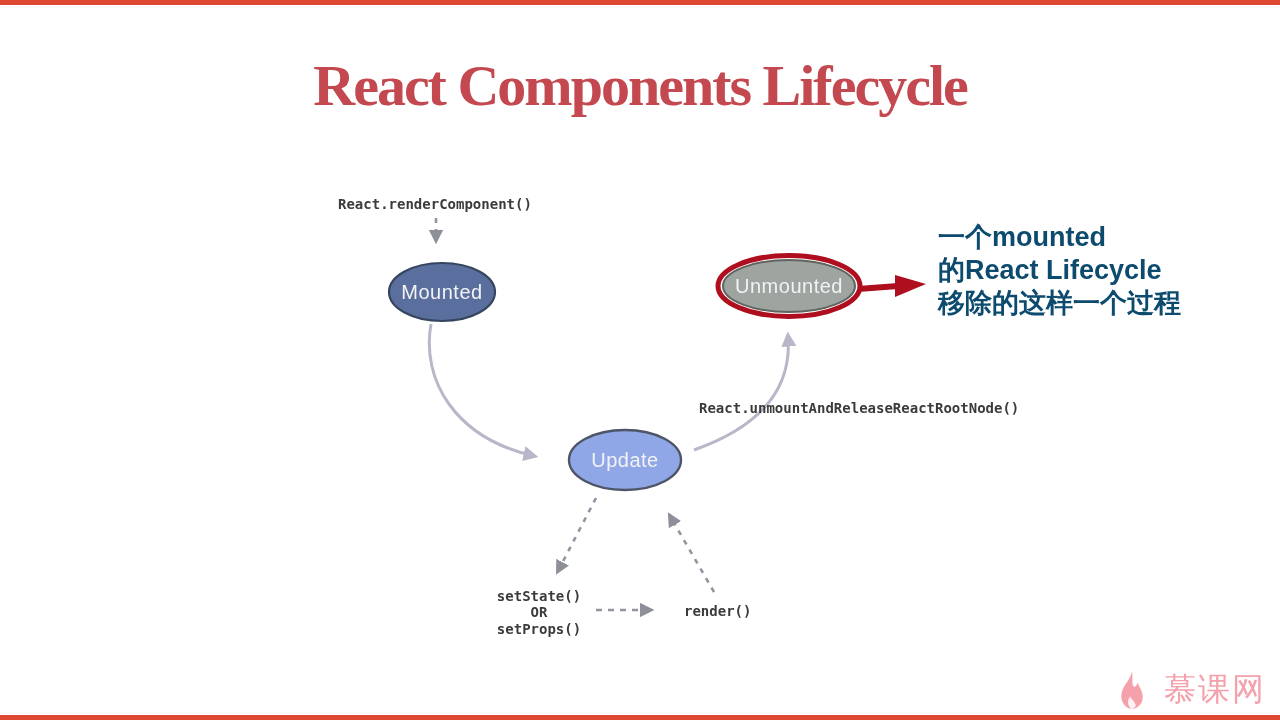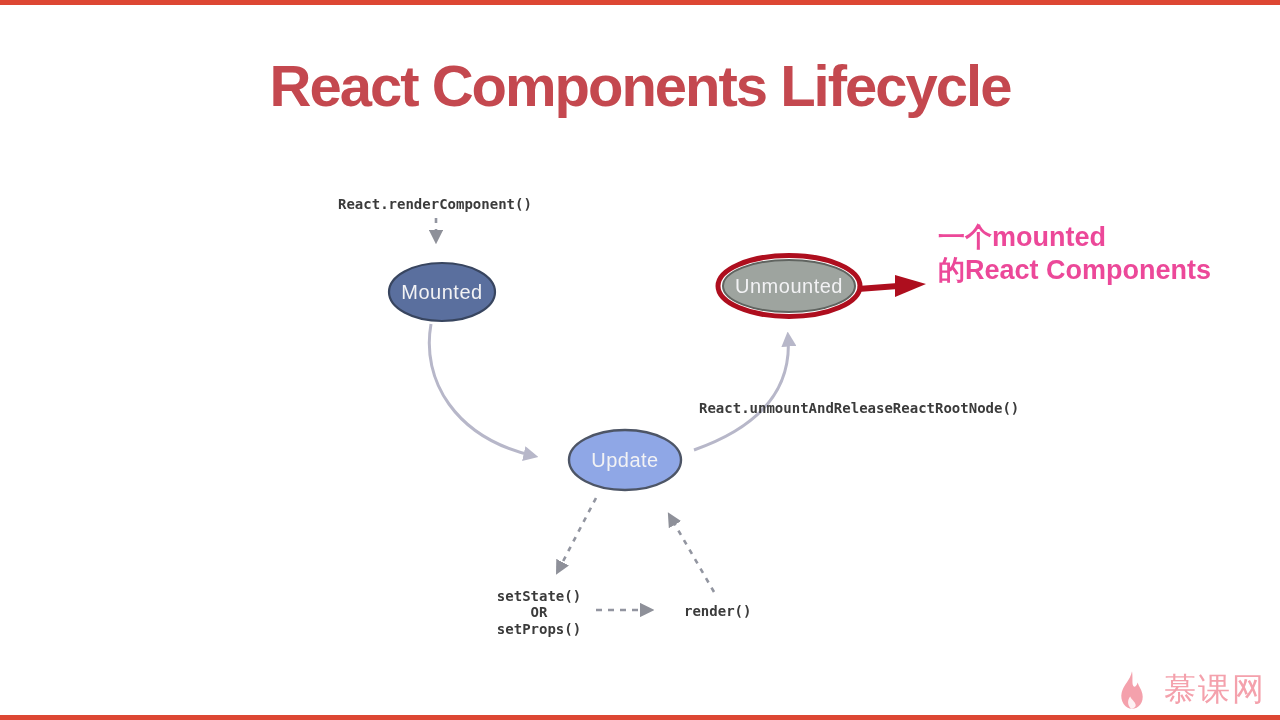--- a/index.html
+++ b/index.html
@@ -16,21 +16,21 @@
   .edge-line.top { top: 0; }
   .edge-line.bottom { bottom: 0; }
   .page-title {
     position: absolute;
     top: 52px; left: 0; right: 0;
     text-align: center;
     font-size: 58px;
     font-weight: 800;
     letter-spacing: -2px;
     color: #c4484f;
-    font-family: Liberation Sans, sans-serif;
+    font-family: Liberation Serif, serif;
   }
   svg.diagram {
     position: absolute; top: 0; left: 0;
   }
   .code-label {
     font-family: "DejaVu Sans Mono", monospace;
     font-weight: 700;
     font-size: 14px;
     fill: #3b3b3b;
   }
@@ -40,21 +40,21 @@
     fill: #f2f2f4;
     letter-spacing: 0.5px;
   }
   .annotation {
     position: absolute;
     left: 938px; top: 221px;
     width: 330px;
     font-size: 27px;
     font-weight: 700;
     line-height: 33px;
-    color: #ec4899;
+    color: #0c4a6e;
     font-family: "Liberation Sans", sans-serif;
   }
   .annotation span { display: block; }
   .watermark {
     position: absolute;
     right: 14px; bottom: 8px;
     display: flex;
     align-items: flex-end;
     gap: 16px;
   }
@@ -114,21 +114,22 @@
 
   <text class="code-label" x="539" y="601" text-anchor="middle">setState()</text>
   <text class="code-label" x="539" y="617" text-anchor="middle">OR</text>
   <text class="code-label" x="539" y="634" text-anchor="middle">setProps()</text>
 
   <text class="code-label" x="684" y="616">render()</text>
 </svg>
 
 <div class="annotation">
   <span>一个mounted</span>
-  <span>的React Components</span>
+  <span>的React Lifecycle</span>
+  <span>移除的这样一个过程</span>
 </div>
 
 <div class="watermark">
   <svg width="32" height="44" viewBox="0 0 34 44">
     <path d="M17,2 C15,12 8,16 6,25 C4,34 10,42 17,42 C24,42 30,35 28,26 C27,21 24,18 23,14 C22,18 19,20 18,17 C17,14 18,8 17,2 Z" fill="#f4a1ac"></path>
     <path d="M16,42 C12,38 12,33 15,29 C17,33 20,34 21,38 C21,40 19,42 16,42 Z" fill="#ffffff" opacity="0.85"></path>
   </svg>
   <span class="watermark-text">慕课网</span>
 </div>
 

